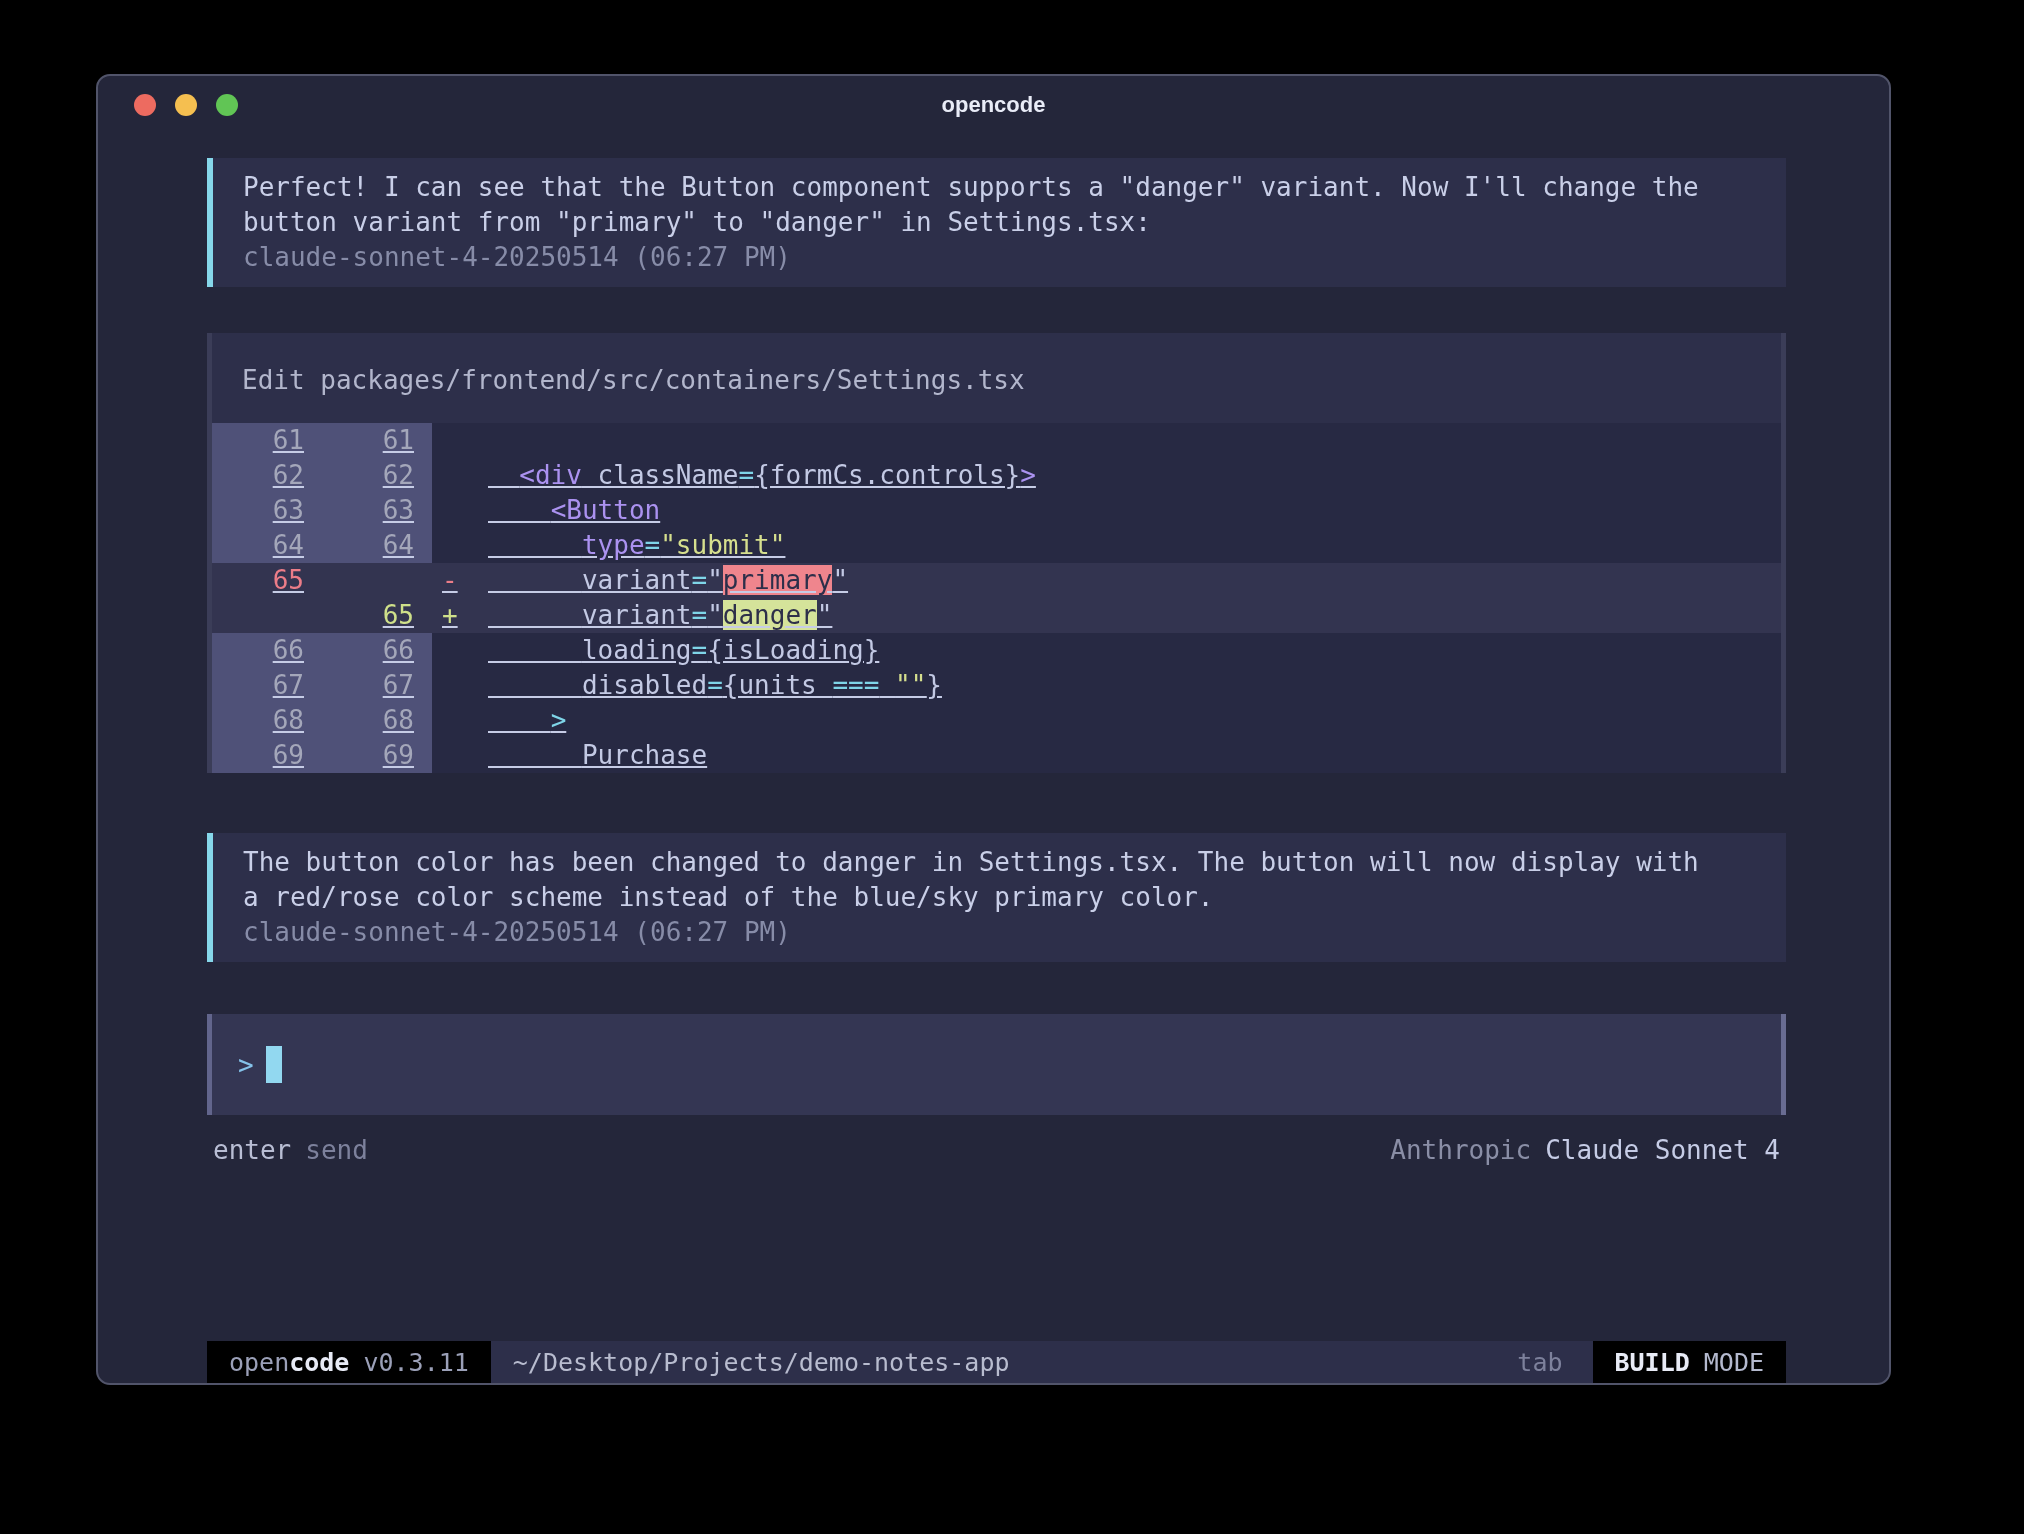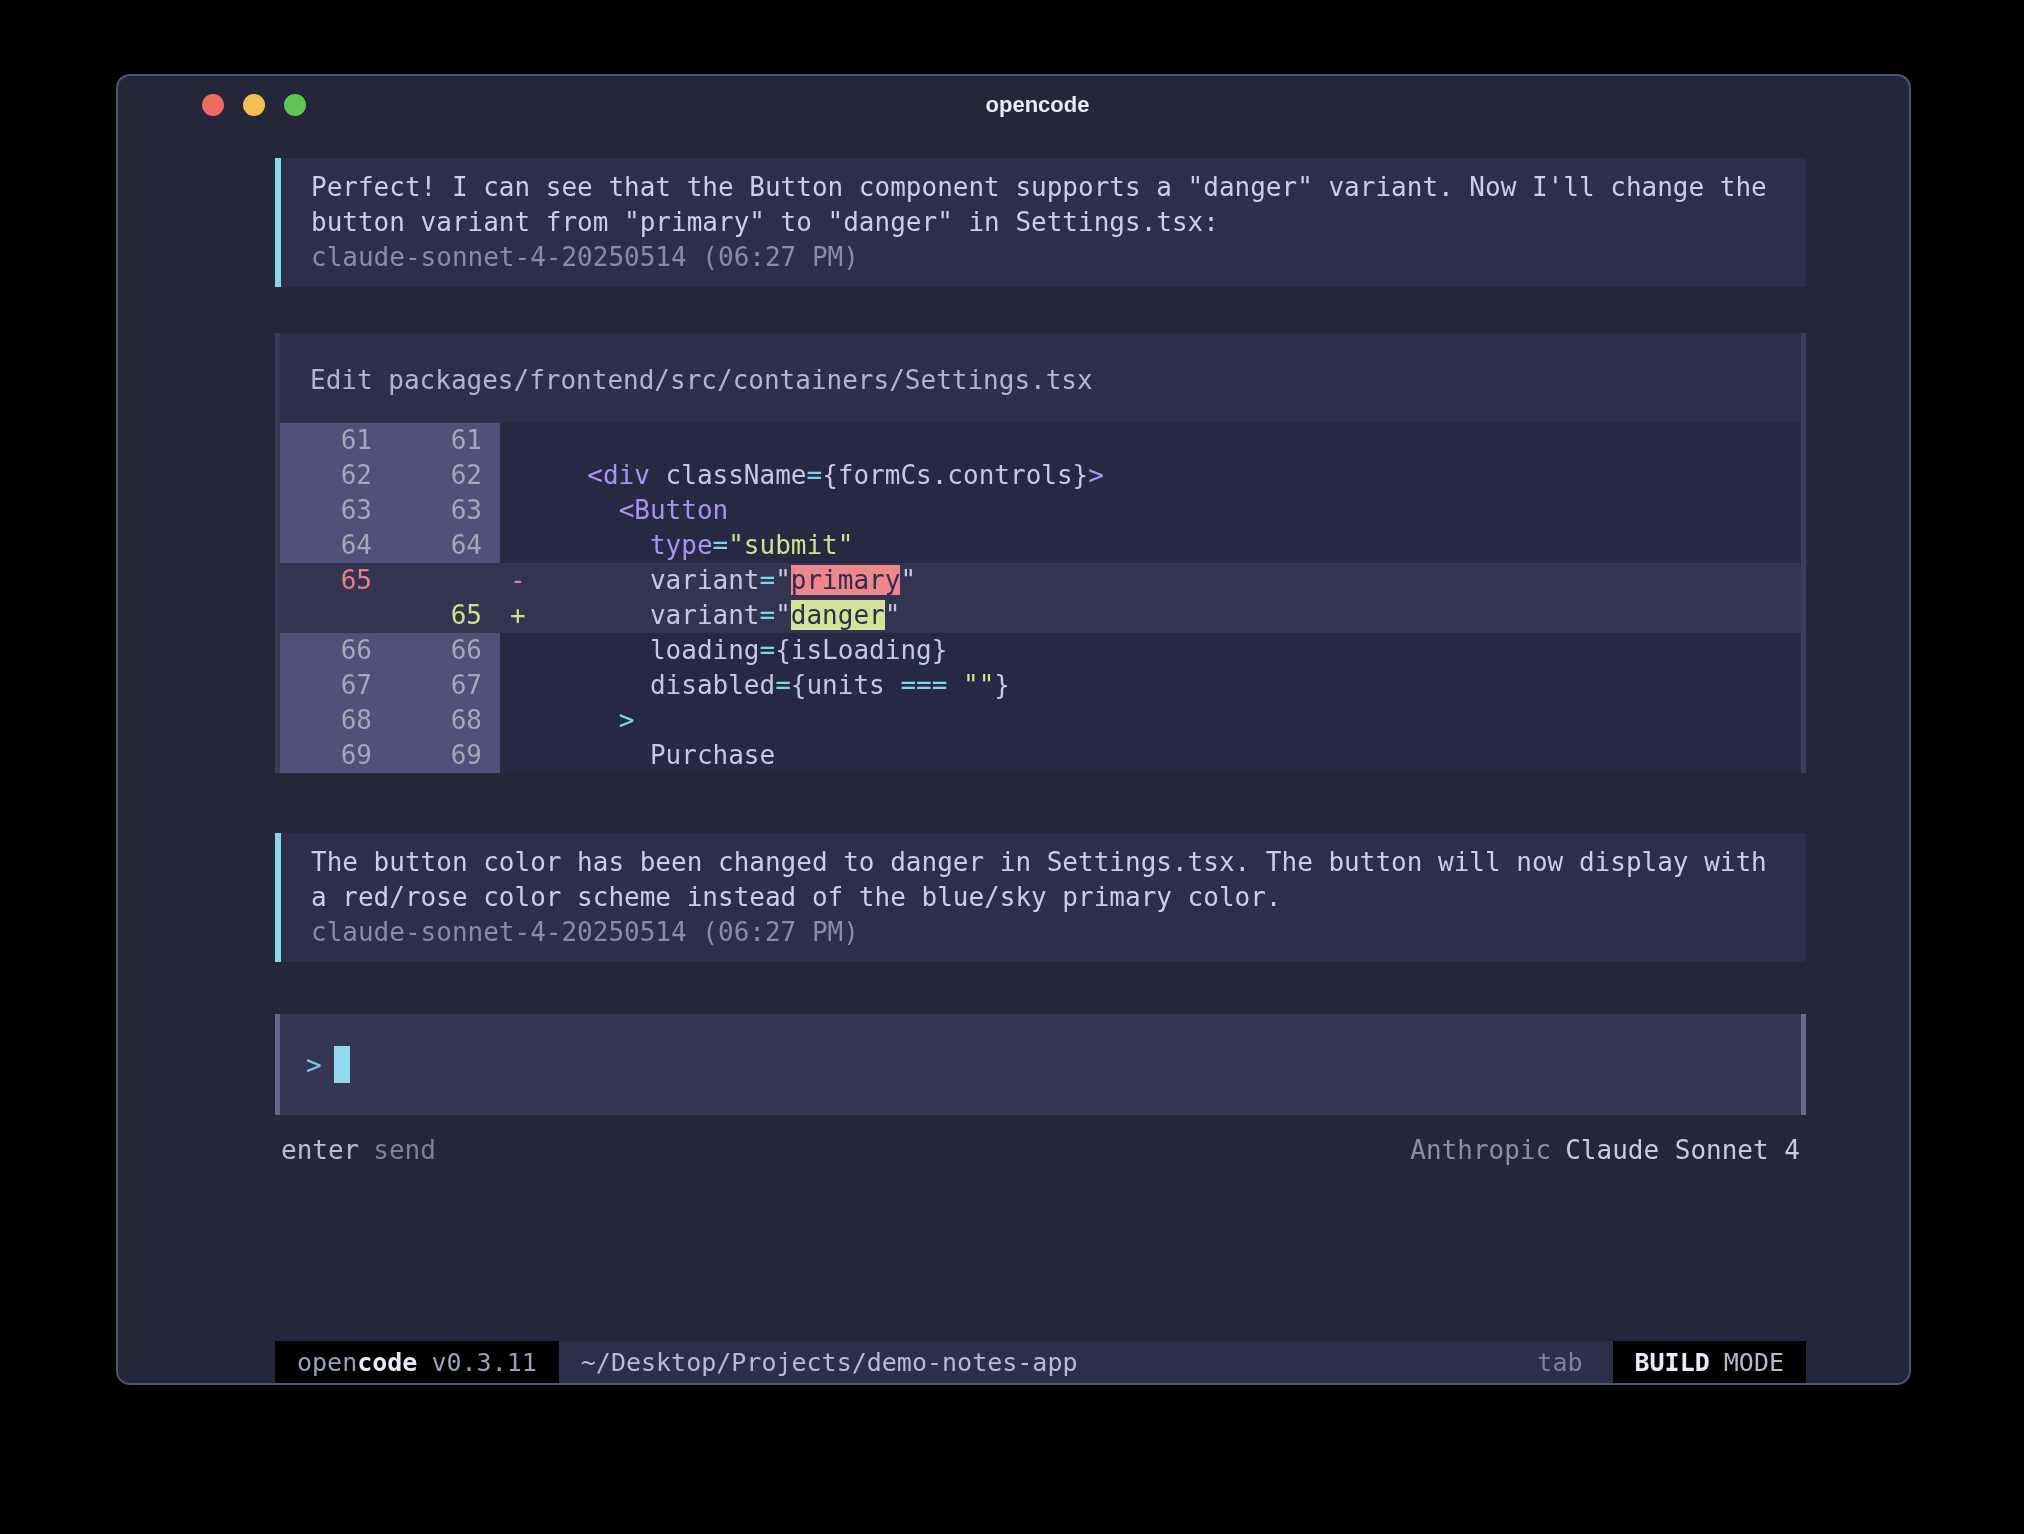--- a/index.html
+++ b/index.html
@@ -1,21 +1,21 @@
 <!DOCTYPE html>
 <html><head>
 <meta charset="utf-8">
 <style>
   * { margin:0; padding:0; box-sizing:border-box; }
   html,body { width:2024px; height:1534px; background:#000; font-family:"DejaVu Sans Mono", monospace; }
 
   .window {
-    position:absolute; left:116px; top:74px; width:1795px; height:1311px;
+    position:absolute; left:96px; top:74px; width:1795px; height:1311px;
     background:#24263a; border:2px solid #51546a; border-radius:14px;
-    display:flex; flex-direction:column; overflow:hidden;padding-left:48px;
+    display:flex; flex-direction:column; overflow:hidden;
   }
 
   
   .titlebar { flex:none; height:58px; position:relative; display:flex; align-items:center; justify-content:center; }
   .lights { position:absolute; left:36px; top:0; height:100%; display:flex; align-items:center; gap:19px; }
   .light { width:22px; height:22px; border-radius:50%; }
   .light.red { background:#ed6b60; }
   .light.yellow { background:#f5bf50; }
   .light.green { background:#61c555; }
   .win-title { font-family:"Liberation Sans", sans-serif; font-weight:700; font-size:22px; color:#e9ecf7; }
@@ -43,21 +43,21 @@
   .msg-line { color:#c9cfe8; }
   .msg-meta { color:#878ca8; }
 
   
   .diff {
     margin-top:46px; background:#2d2f4a;
     border-left:5px solid #3b3d58; border-right:5px solid #3b3d58;
   }
   .diff-title { padding:32px 28px 28px 30px; color:#b2b6cc; }
   .diff-table { background:#272943; line-height:35px; }
-  .drow { display:flex; height:35px; }
+  .drow { display:flex; height:35px;text-decoration:underline; }
   .dnum { flex:none; width:110px; text-align:right; padding-right:18px; color:#a4a7ba; }
   .drow.ctx .dnum { background:#4f5178; }
   .drow.del, .drow.add { background:#333450; }
   .drow.del .dnum, .drow.add .dnum { background:#333450; }
   .dsign { flex:none; width:56px; padding-left:10px; }
   .drow.del .dsign { color:#ec7d88; }
   .drow.add .dsign { color:#cfe08a; }
   .num-del { color:#ec7d88; }
   .num-add { color:#cfe08a; }
   .dcode { flex:1; white-space:pre; color:#c3c9e4; }

